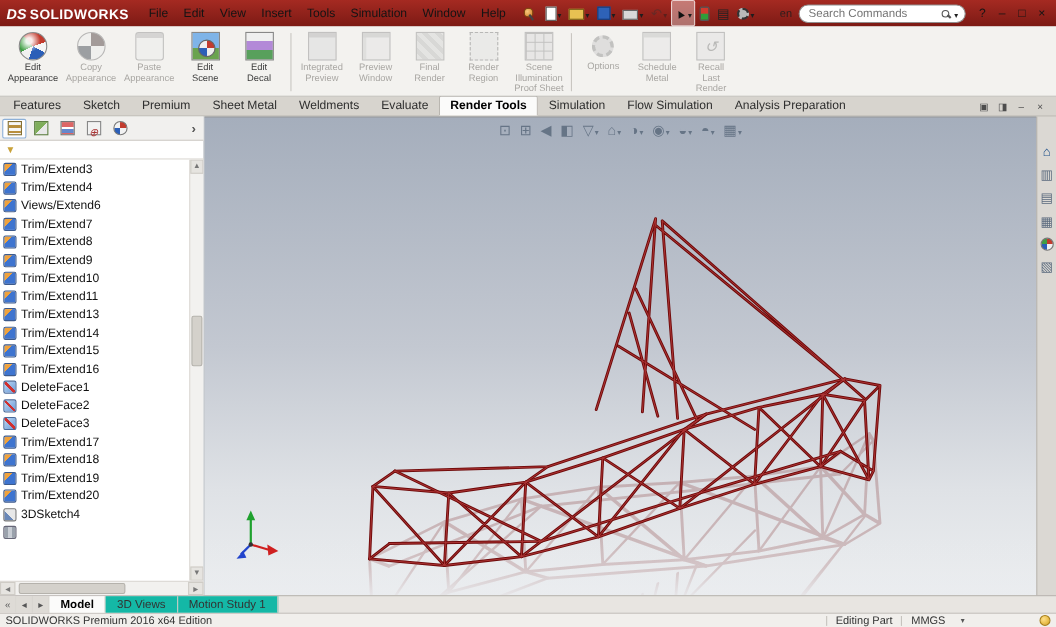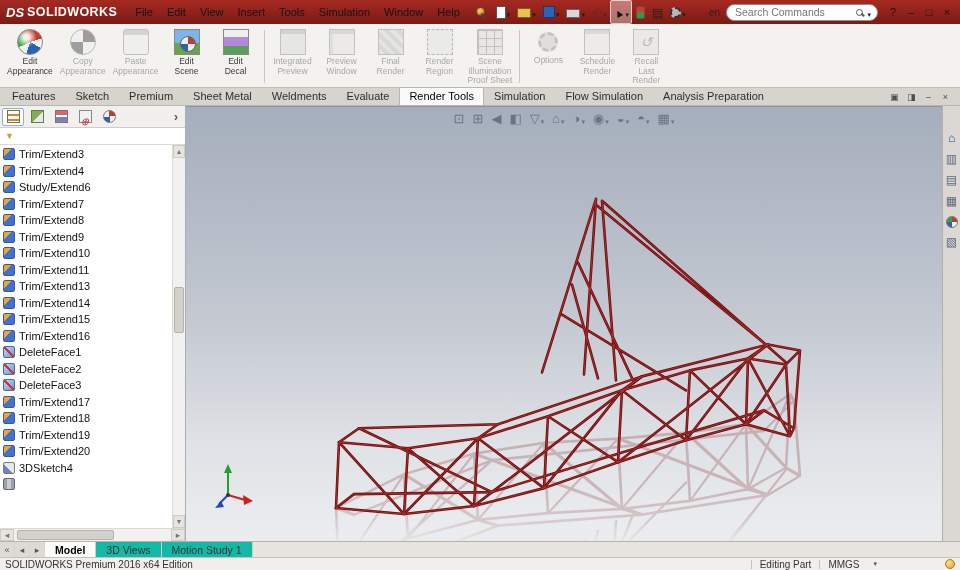--- a/index.html
+++ b/index.html
@@ -3,21 +3,21 @@
 <meta charset="utf-8">
 <style>
   html,body{margin:0;padding:0;width:960px;height:570px;overflow:hidden;
     font-family:"Liberation Sans",sans-serif;background:#ccc;}
   *{box-sizing:border-box;}
 
   
   .titlebar{height:24px;display:flex;align-items:center;
     background:linear-gradient(180deg,var(--titlebar-top,#a52a22),var(--titlebar-bottom,#7c1a14));
     padding:0 4px;gap:1px;}
-  .logo{display:flex;align-items:flex-start;gap:3px;margin:0 10px 0 2px;flex:none;}
+  .logo{display:flex;align-items:flex-end;gap:3px;margin:0 10px 0 2px;flex:none;}
   .ds{color:#fff;font-weight:bold;font-style:italic;font-size:13px;}
   .sw{color:#fff;font-weight:bold;font-size:12.5px;letter-spacing:.4px;}
   .menus{display:flex;align-items:center;}
   .menu{color:#141414;font-size:11px;padding:3px 7px;white-space:nowrap;}
   .pin{width:12px;height:12px;position:relative;margin:0 6px;flex:none;}
   .pin::before{content:"";position:absolute;left:2px;top:1px;width:7px;height:7px;border-radius:50%;
     background:radial-gradient(circle at 35% 35%,#f7c97e,#d07a1f);border:1px solid #7c4a10;}
   .pin::after{content:"";position:absolute;left:8px;top:7px;width:1.5px;height:6px;background:#444;transform:rotate(-35deg);}
   .qat{display:flex;align-items:center;gap:1px;}
   .qat-btn{display:flex;align-items:center;padding:2px 2px;border-radius:2px;border:1px solid transparent;}
@@ -75,21 +75,21 @@
     background-size:8px 8px;border:1px solid #999;}
   .rb-icon.ic-gear{width:20px;height:20px;margin:4px 0 4px;border:3px dashed #9a9a9a;border-radius:50%;background:#cecece;}
   .ic-sched{background:#e6e6e6;border:1px solid #999;box-shadow:inset 0 4px 0 #c6c6c6;}
   .ic-recall{background:#e2e2e2;border:1px solid #999;display:flex;align-items:center;justify-content:center;}
   .ic-recall::before{content:"↺";color:#8a8a8a;font-size:14px;}
 
   
   .tabsrow{height:18px;background:var(--tabbar-bg,#d7d4ce);display:flex;align-items:flex-end;
     padding-left:2px;border-bottom:1px solid #b9b6b0;}
   .ctab{font-size:11px;padding:2px 9px 3px;color:#2e2e2e;white-space:nowrap;border:1px solid transparent;border-bottom:none;}
-  .ctab.active{background:#fbfbfa;border-color:#b9b6b0;border-radius:2px 2px 0 0;font-weight:normal;color:#000;}
+  .ctab.active{background:#fbfbfa;border-color:#b9b6b0;border-radius:2px 2px 0 0;font-weight:bold;color:#000;}
   .pane-ctl{margin-left:auto;display:flex;gap:4px;align-items:center;padding:0 8px 3px;}
   .pctl{font-size:9px;color:#4d4d4d;width:13px;text-align:center;}
 
   
   .content{display:flex;height:435px;}
   .panel{width:186px;flex:none;background:var(--panel-bg,#fff);display:flex;flex-direction:column;border-right:1px solid #a8aeb5;}
   .panel-head{height:22px;background:#f1f0ee;border-bottom:1px solid #d0cdc8;display:flex;align-items:center;gap:2px;padding:0 2px;flex:none;}
   .ptab{width:22px;height:18px;display:flex;align-items:center;justify-content:center;border:1px solid transparent;border-radius:2px;}
   .ptab.active{background:#fff;border-color:#8db0d8;}
   .pt-i{width:13px;height:13px;display:block;}
@@ -322,21 +322,21 @@
     </div>
 
     <div class="rb-item off">
       <i class="rb-icon ic-gear"></i>
       <span class="rb-label">Options</span>
     </div>
 
     <div class="rb-item off">
       <i class="rb-icon ic-sched"></i>
       <span class="rb-label">Schedule
-Render</span>
+Metal</span>
     </div>
 
     <div class="rb-item off">
       <i class="rb-icon ic-recall"></i>
       <span class="rb-label">Recall
 Last
 Render</span>
     </div>
   </div>
 
@@ -403,21 +403,21 @@
           </div>
 
           <div class="trow">
             <i class="ti ti-trim"></i>
             <span>Trim/Extend4</span>
           </div>
 
 
           <div class="trow">
             <i class="ti ti-trim"></i>
-            <span>Study/Extend6</span>
+            <span>Views/Extend6</span>
           </div>
 
           <div class="trow">
             <i class="ti ti-trim"></i>
             <span>Trim/Extend7</span>
           </div>
 
           <div class="trow">
             <i class="ti ti-trim"></i>
             <span>Trim/Extend8</span>

